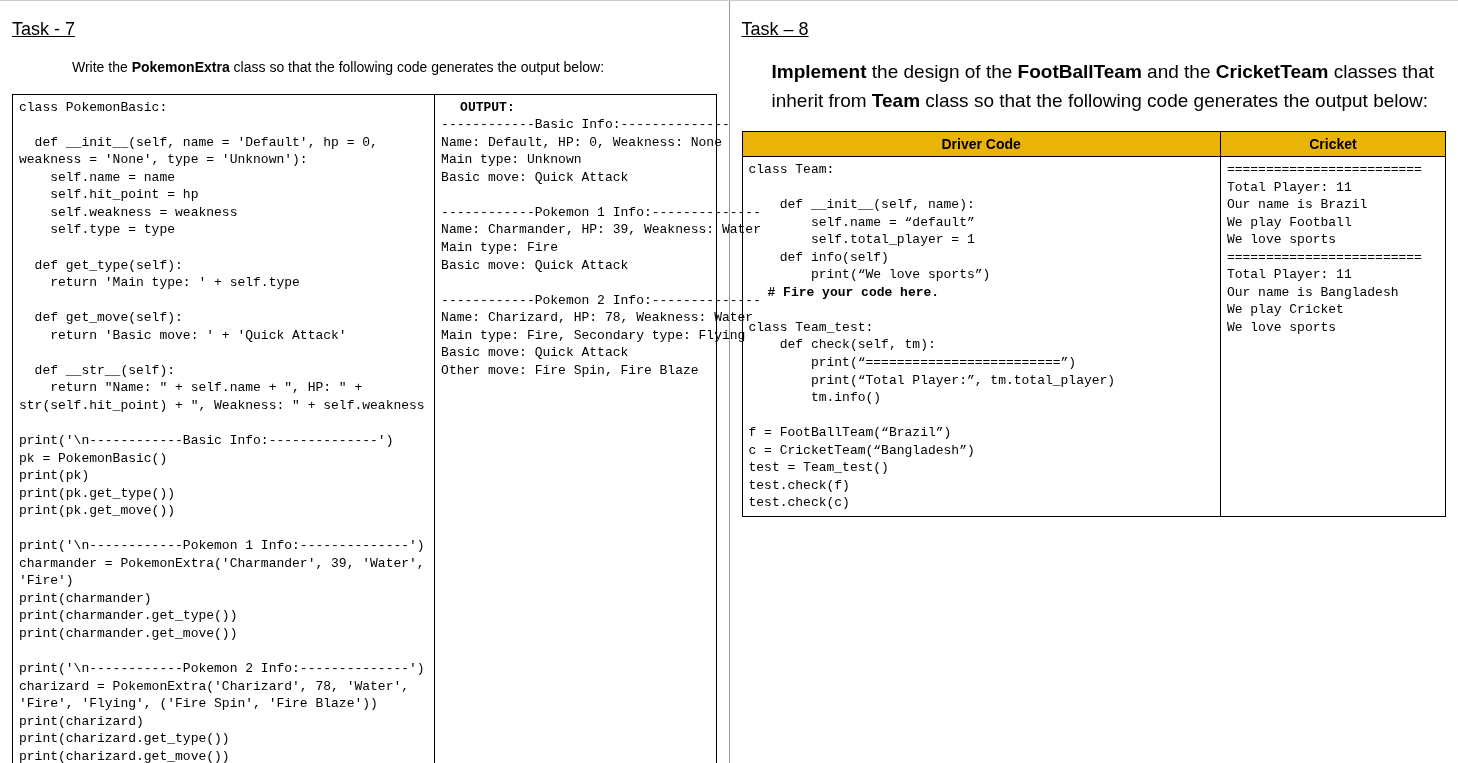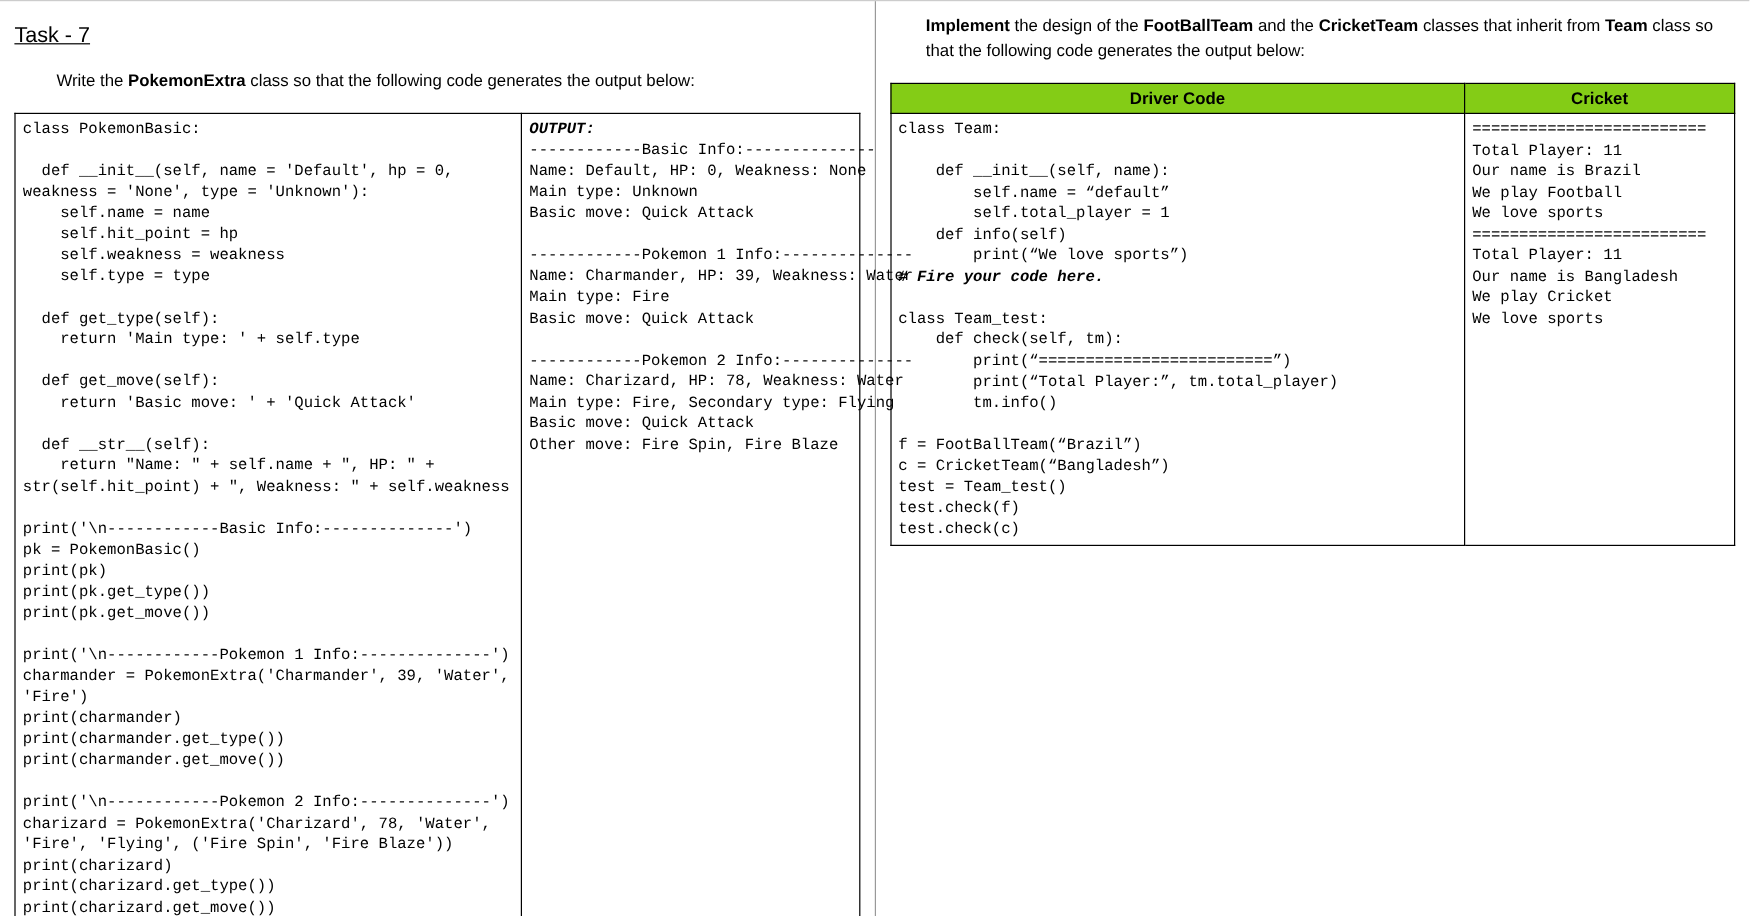--- a/index.html
+++ b/index.html
@@ -23,54 +23,54 @@
     position: relative;
   }
   .column:first-child { border-right: 1px solid #999; }
   .task-title {
     text-align: left;
     font-size: 18px;
     text-decoration: underline;
     margin: 8px 0 18px 0;
   }
   .instruction {
-    margin: 0 0 16px 35px;
+    margin: 0 0 16px 60px;
     font-size: 14px;
     line-height: 1.4;
   }
   .instruction-8 {
     margin: 0 0 16px 30px;
-    font-size: 14px;
+    font-size: 19px;
     line-height: 1.5;
   }
   .code-table {
     border-collapse: collapse;
     width: 100%;
     table-layout: fixed;
   }
   .code-table td, .code-table th {
     border: 1px solid #000;
     vertical-align: top;
     padding: 4px 6px;
   }
   .code-table th {
     text-align: center;
     font-weight: bold;
     font-size: 14px;
-    background: #84cc16;
+    background: #eab308;
   }
   .code {
     font-family: Consolas, "Courier New", monospace;
     white-space: pre;
     font-size: 13px;
     line-height: 1.35;
   }
   .bold-ital {
     font-weight: bold;
-    font-style: italic;
+    margin-left: 19px;
   }
   .bold { font-weight: bold; }
   .col-left { width: 60%; }
   .col-right { width: 40%; }
   .col8-left { width: 68%; }
   .col8-right { width: 32%; }
 </style>
 </head>
 <body>
 
@@ -141,20 +141,21 @@
 Main type: Fire, Secondary type: Flying
 Basic move: Quick Attack
 Other move: Fire Spin, Fire Blaze</span></div>
         </td>
       </tr>
     </tbody>
       </table>
   </div>
 
   <div class="column">
+    <div class="task-title">Task – 8</div>
     <p class="instruction-8">
       <span class="bold">Implement</span><span> the design of the </span><span class="bold">FootBallTeam</span><span> and the </span><span class="bold">CricketTeam</span><span> classes that inherit from </span><span class="bold">Team</span><span> class so that the following code generates the output below:</span>
     </p>
     <table class="code-table">
       <tbody>
           <tr>
         <th class="col8-left">Driver Code</th>
         <th class="col8-right">Cricket</th>
       </tr>
       <tr>

